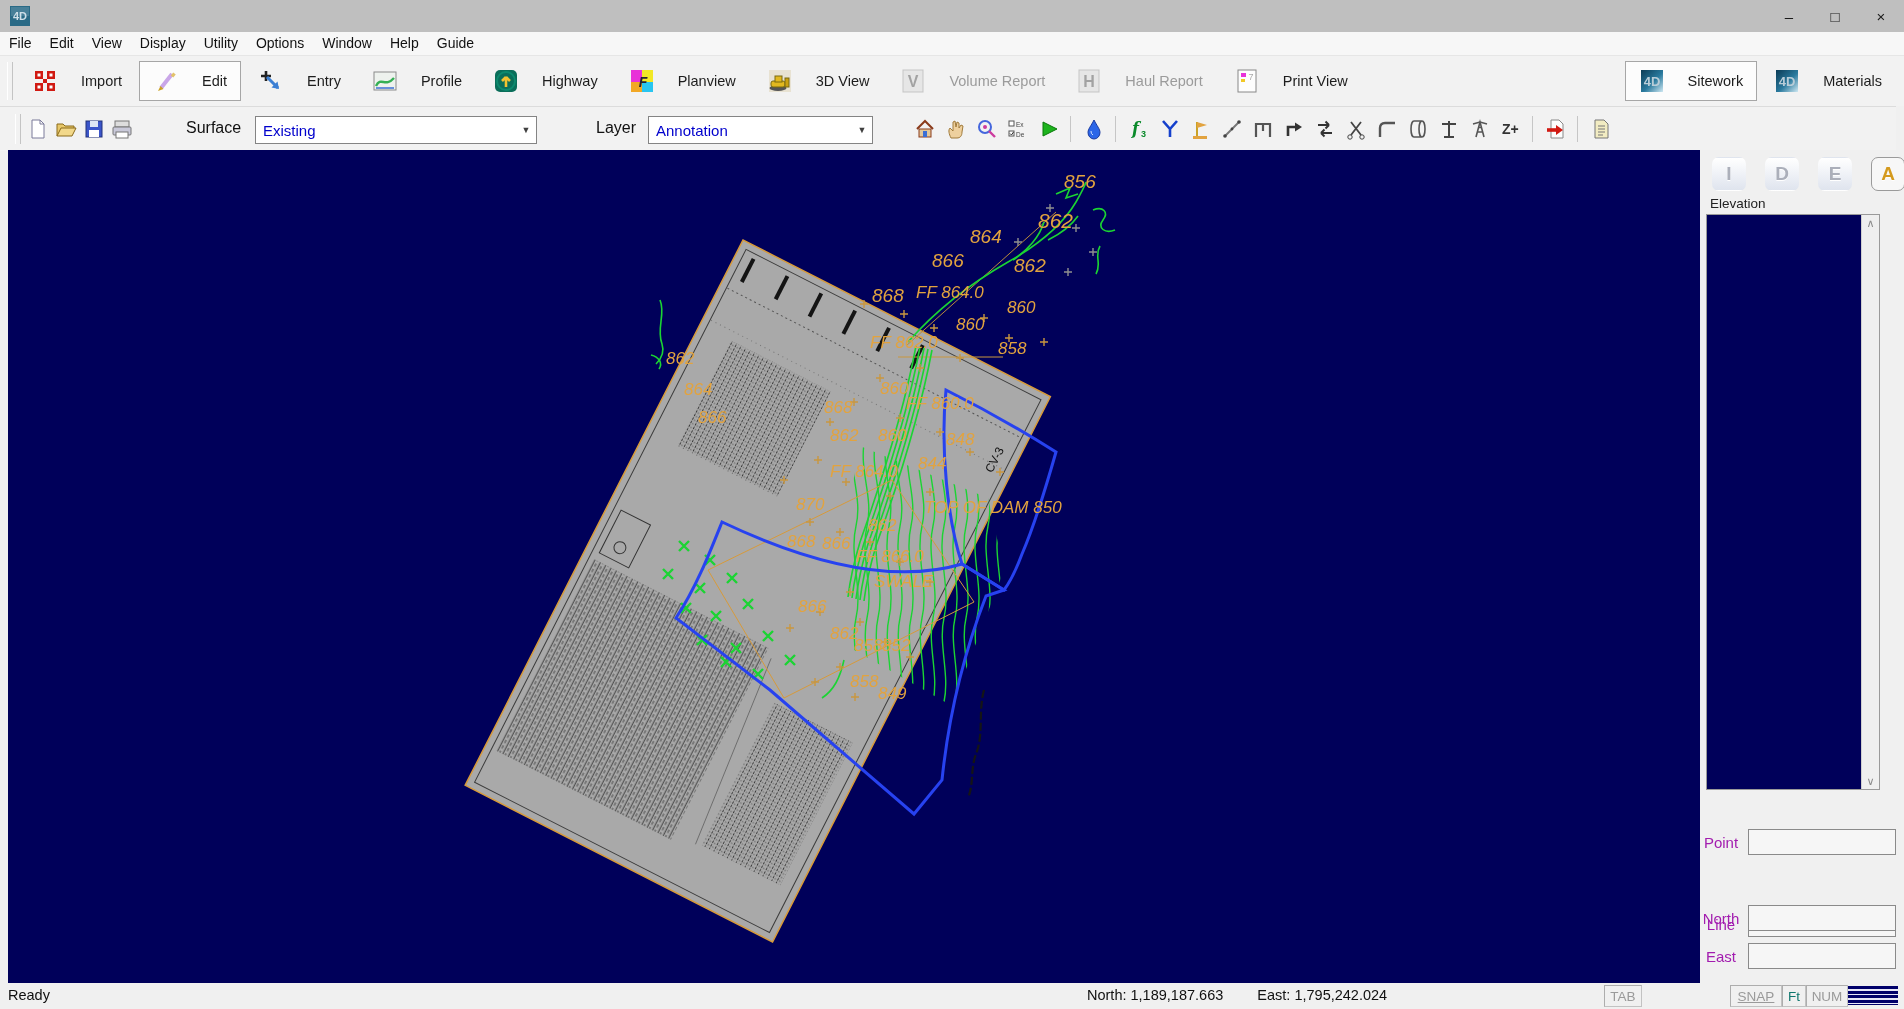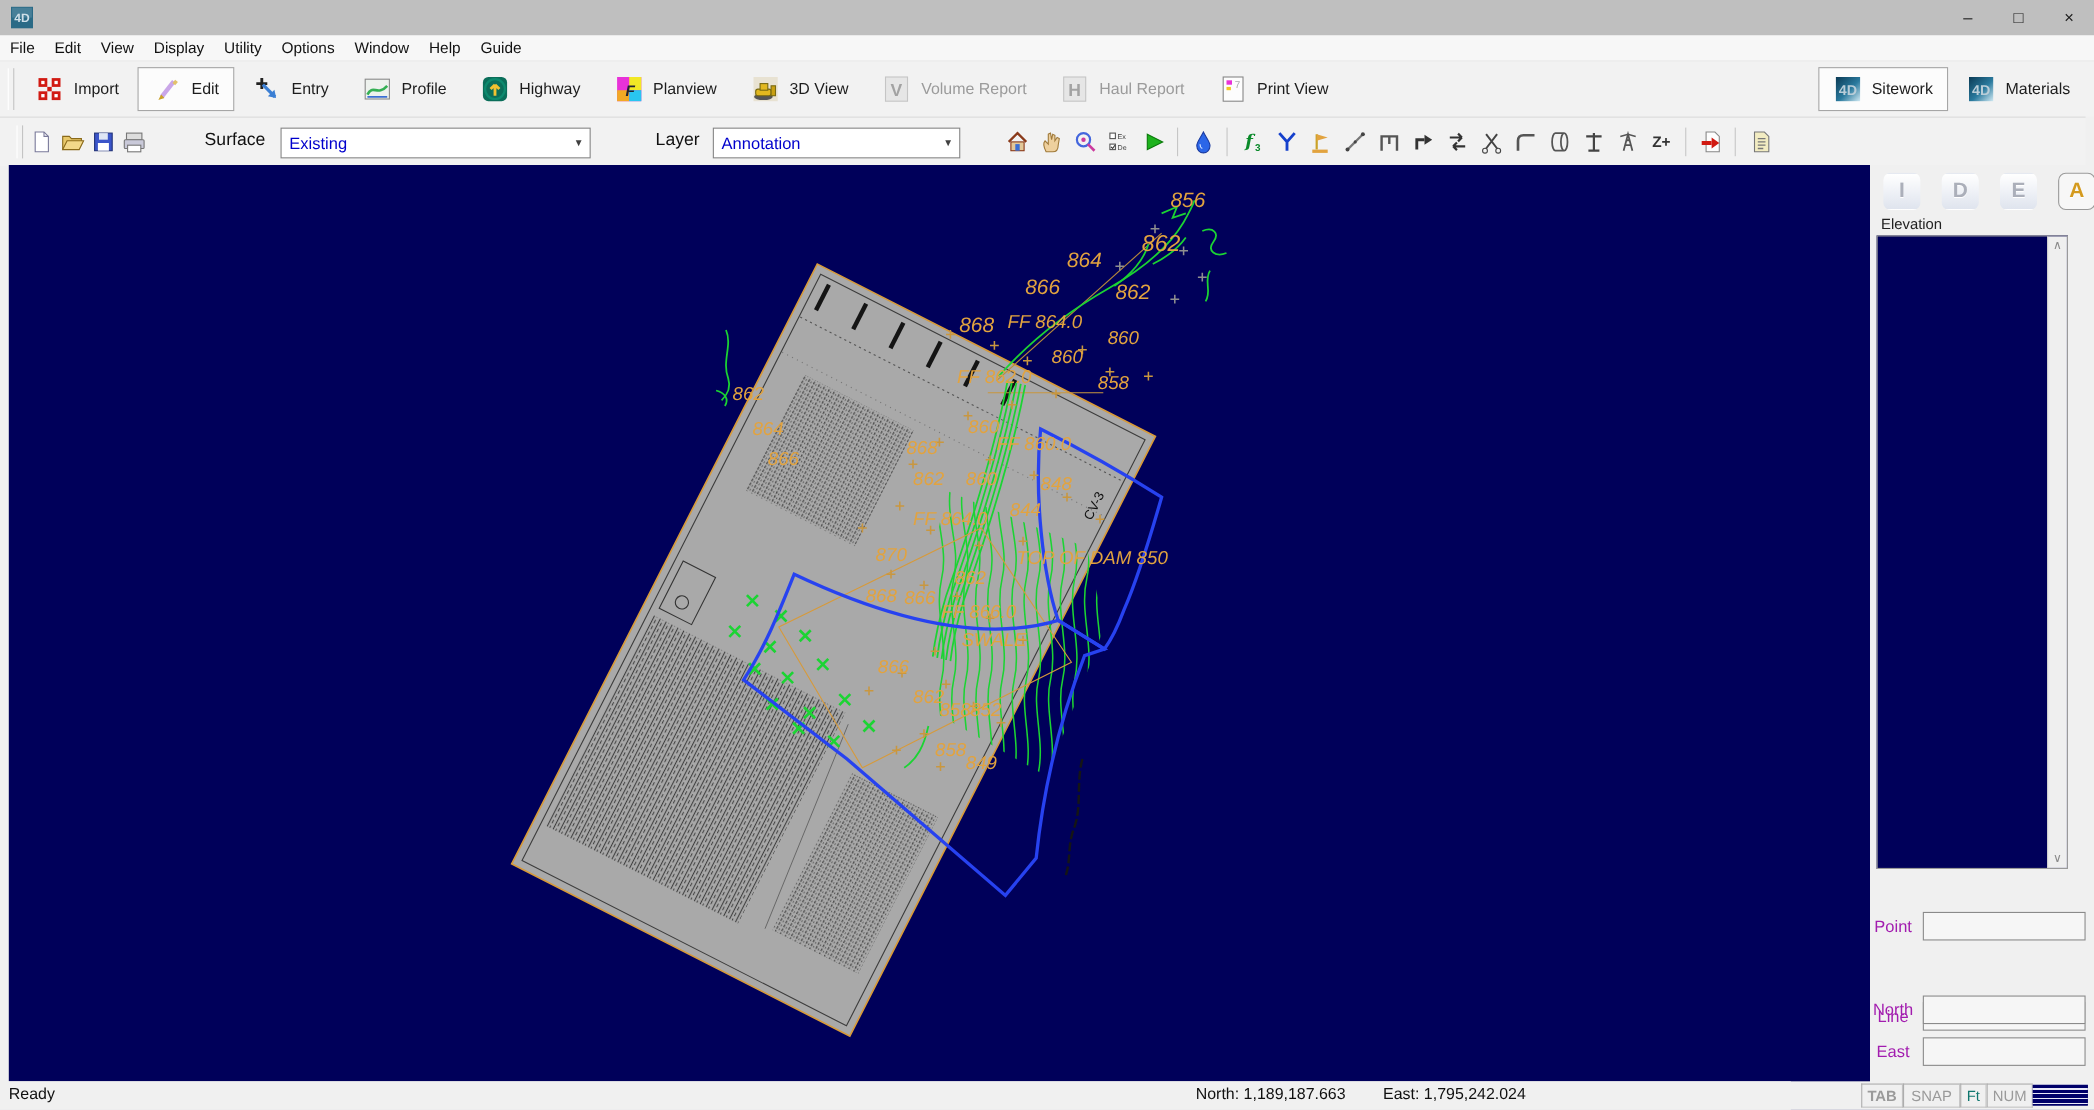--- a/index.html
+++ b/index.html
@@ -20,21 +20,21 @@
   
   .menubar{position:absolute;left:0;top:32px;width:1904px;height:23px;background:#f7f7f7;
            display:flex;align-items:center;border-bottom:1px solid #e6e6e6}
   .menu-item{padding:12px 9px;font-size:14px;color:#111;line-height:23px}
 
   
   .toolbar{position:absolute;left:0;top:56px;width:1904px;height:50px;background:#f2f2f2;
            display:flex;align-items:center}
   .grip{width:4px;height:38px;margin-left:7px;margin-right:2px;
         border-left:1px solid #ffffff;border-right:1px solid #c4c4c4}
-  .tb-btn{display:flex;align-items:center;gap:9px;padding:6px 13px;margin-left:3px;
+  .tb-btn{display:flex;align-items:center;gap:23px;padding:6px 13px;margin-left:3px;
           font-size:14.5px;color:#1d1d1d;border:1px solid transparent;background:transparent}
   .tb-btn svg{width:26px;height:26px}
   .tb-btn.selected{background:#fcfcfc;border-color:#a6a6a6}
   .tb-btn.disabled{color:#9b9b9b}
   .tb-btn.disabled svg{filter:grayscale(1);opacity:.5}
   .tb-right{position:absolute;right:8px;top:0;height:50px;display:flex;align-items:center}
 
   
   .surfacebar{position:absolute;left:0;top:106px;width:1896px;height:44px;background:#f2f2f2;
               border-top:1px solid #dcdcdc}
@@ -626,15 +626,15 @@
 
 <div class="statusbar">
   <span id="status-msg">Ready</span>
   <span id="coords">
     <span>North:</span>
     <span>1,189,187.663</span>
     <span class="coord-gap"></span>
     <span>East:</span>
     <span>1,795,242.024</span>
   </span>
-  <span id="toggles"><span class="sb-cell" style="left: 1692px; width: 36px; font-weight: bold;">TAB</span><span class="sb-cell" style="left: 1730px; width: 50px;">SNAP</span><span class="sb-cell active" style="left: 1782px; width: 22px;">Ft</span><span class="sb-cell" style="left: 1806px; width: 40px;">NUM</span></span>
+  <span id="toggles"><span class="sb-cell" style="left: 1604px; width: 36px;">TAB</span><span class="sb-cell" style="left: 1730px; width: 50px; text-decoration: underline;">SNAP</span><span class="sb-cell active" style="left: 1782px; width: 22px;">Ft</span><span class="sb-cell" style="left: 1806px; width: 40px;">NUM</span></span>
   <span class="meter"></span>
 </div>
 
 </body></html>

